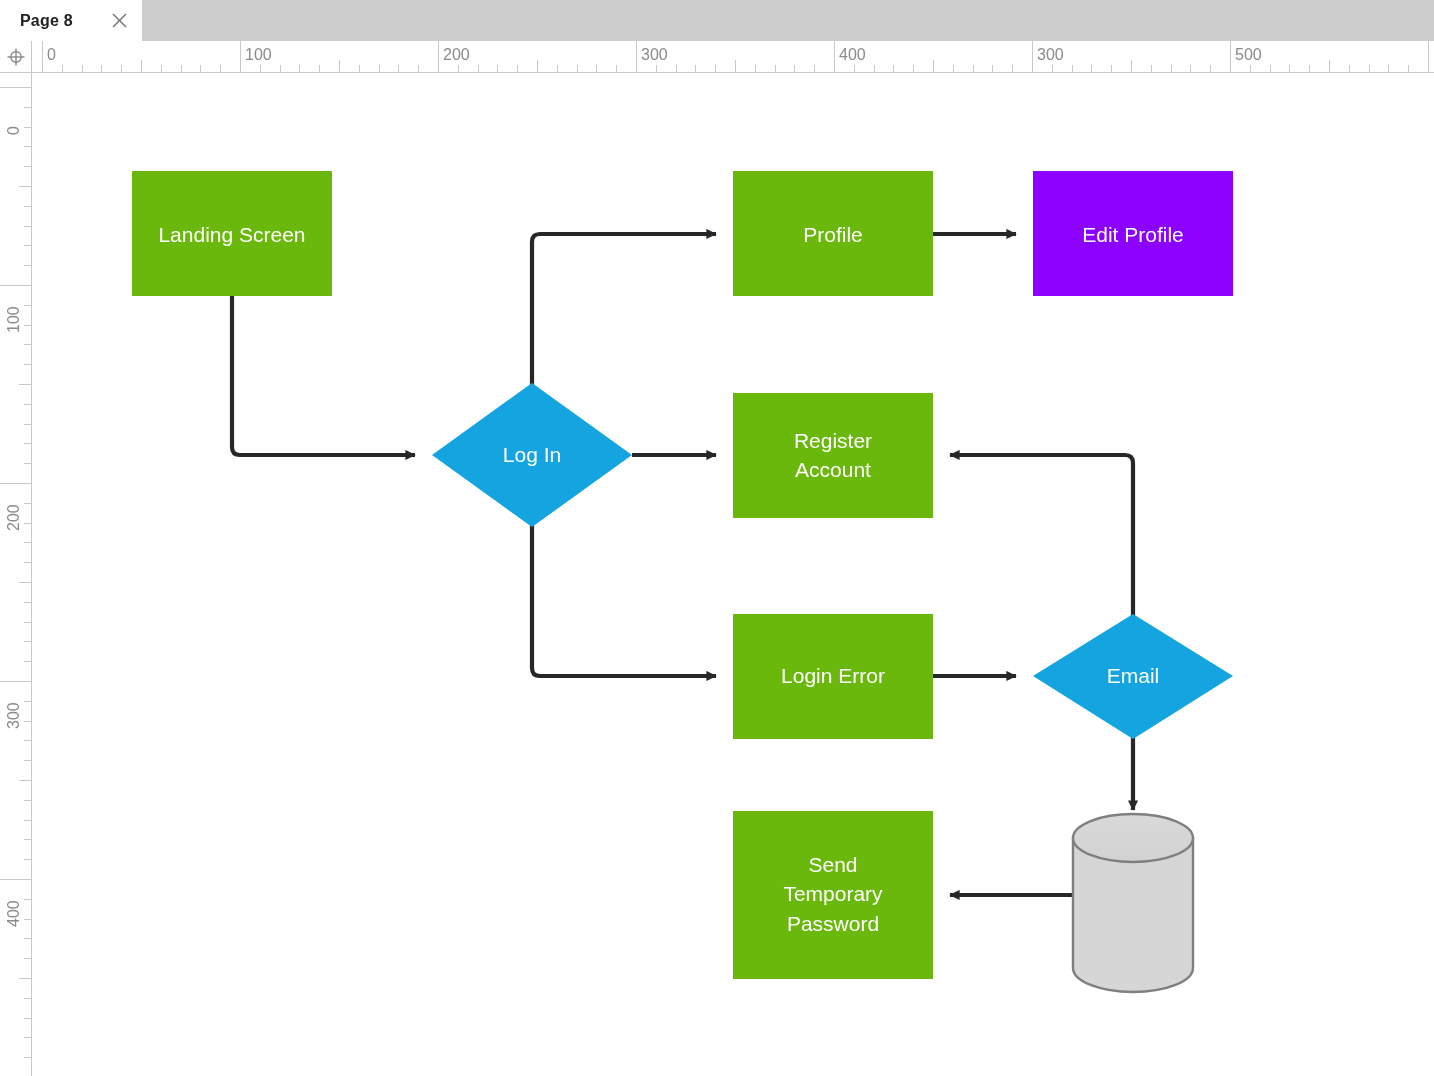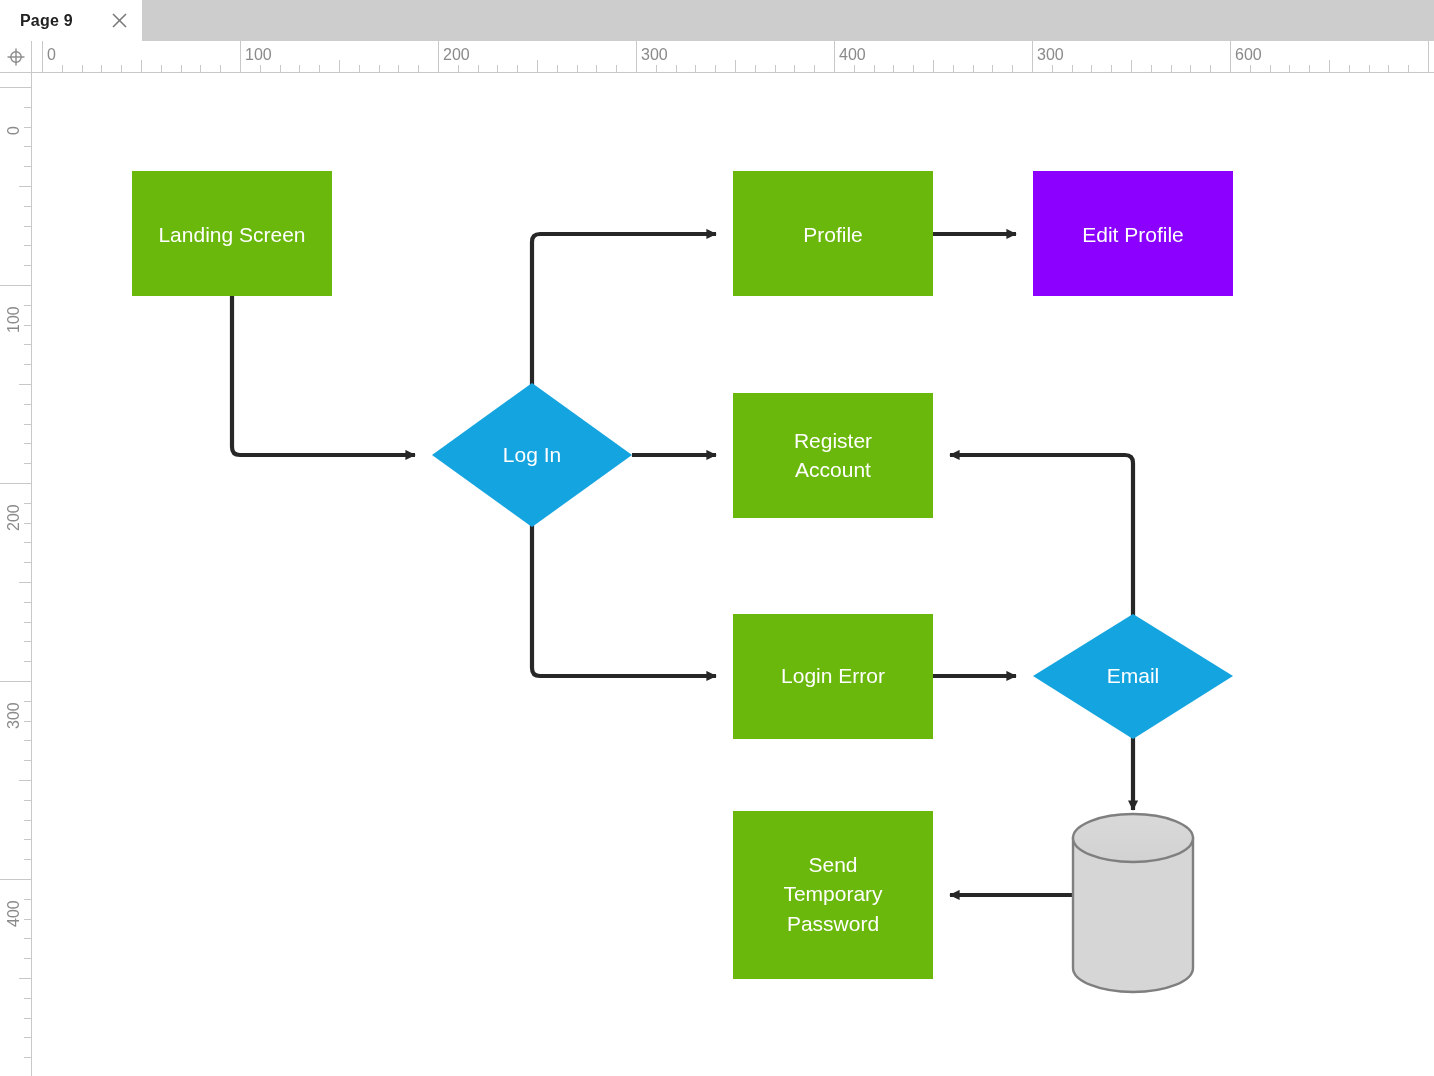--- a/index.html
+++ b/index.html
@@ -120,21 +120,21 @@
     font-size: 21px;
     text-anchor: middle;
     dominant-baseline: middle;
   }
 </style>
 </head>
 <body>
 
 <div class="tabbar">
   <div class="tab">
-    <span class="tab-label">Page 9</span>
+    <span class="tab-label">Page 8</span>
     <svg class="tab-close" viewBox="0 0 17 17">
       <line x1="2" y1="2" x2="15" y2="15" stroke="#7a7a7a" stroke-width="1.6"></line>
       <line x1="15" y1="2" x2="2" y2="15" stroke="#7a7a7a" stroke-width="1.6"></line>
     </svg>
   </div>
 </div>
 
 <div class="ruler-corner">
   <svg width="20" height="20" viewBox="0 0 20 20">
     <circle cx="10" cy="10" r="5.2" fill="none" stroke="#8a8a8a" stroke-width="1.4"></circle>
@@ -214,21 +214,21 @@
     <div class="tick tick-minor" style="left: 1337px;"></div>
     <div class="tick tick-minor" style="left: 1356px;"></div>
     <div class="tick tick-minor" style="left: 1376px;"></div>
     <div class="tick tick-major" style="left: 1396px;"></div>
     <div class="rlabel" style="left: 15px;">0</div>
     <div class="rlabel" style="left: 213px;">100</div>
     <div class="rlabel" style="left: 411px;">200</div>
     <div class="rlabel" style="left: 609px;">300</div>
     <div class="rlabel" style="left: 807px;">400</div>
     <div class="rlabel" style="left: 1005px;">300</div>
-    <div class="rlabel" style="left: 1203px;">600</div>
+    <div class="rlabel" style="left: 1203px;">500</div>
   </div>
 
 <div class="ruler-v" id="ruler-v">
     <div class="tick tick-major" style="top: 14px;"></div>
     <div class="tick tick-minor" style="top: 34px;"></div>
     <div class="tick tick-minor" style="top: 54px;"></div>
     <div class="tick tick-minor" style="top: 73px;"></div>
     <div class="tick tick-minor" style="top: 93px;"></div>
     <div class="tick tick-mid" style="top: 113px;"></div>
     <div class="tick tick-minor" style="top: 133px;"></div>

